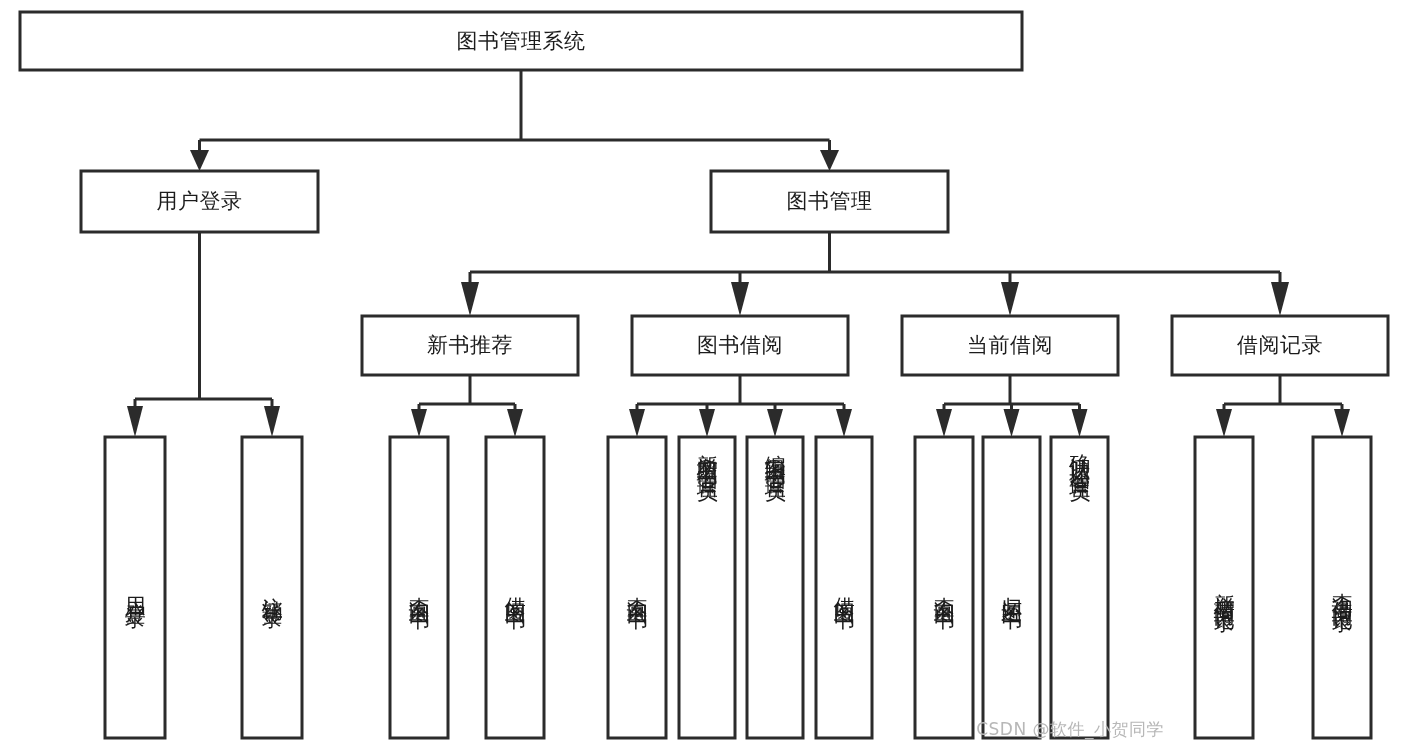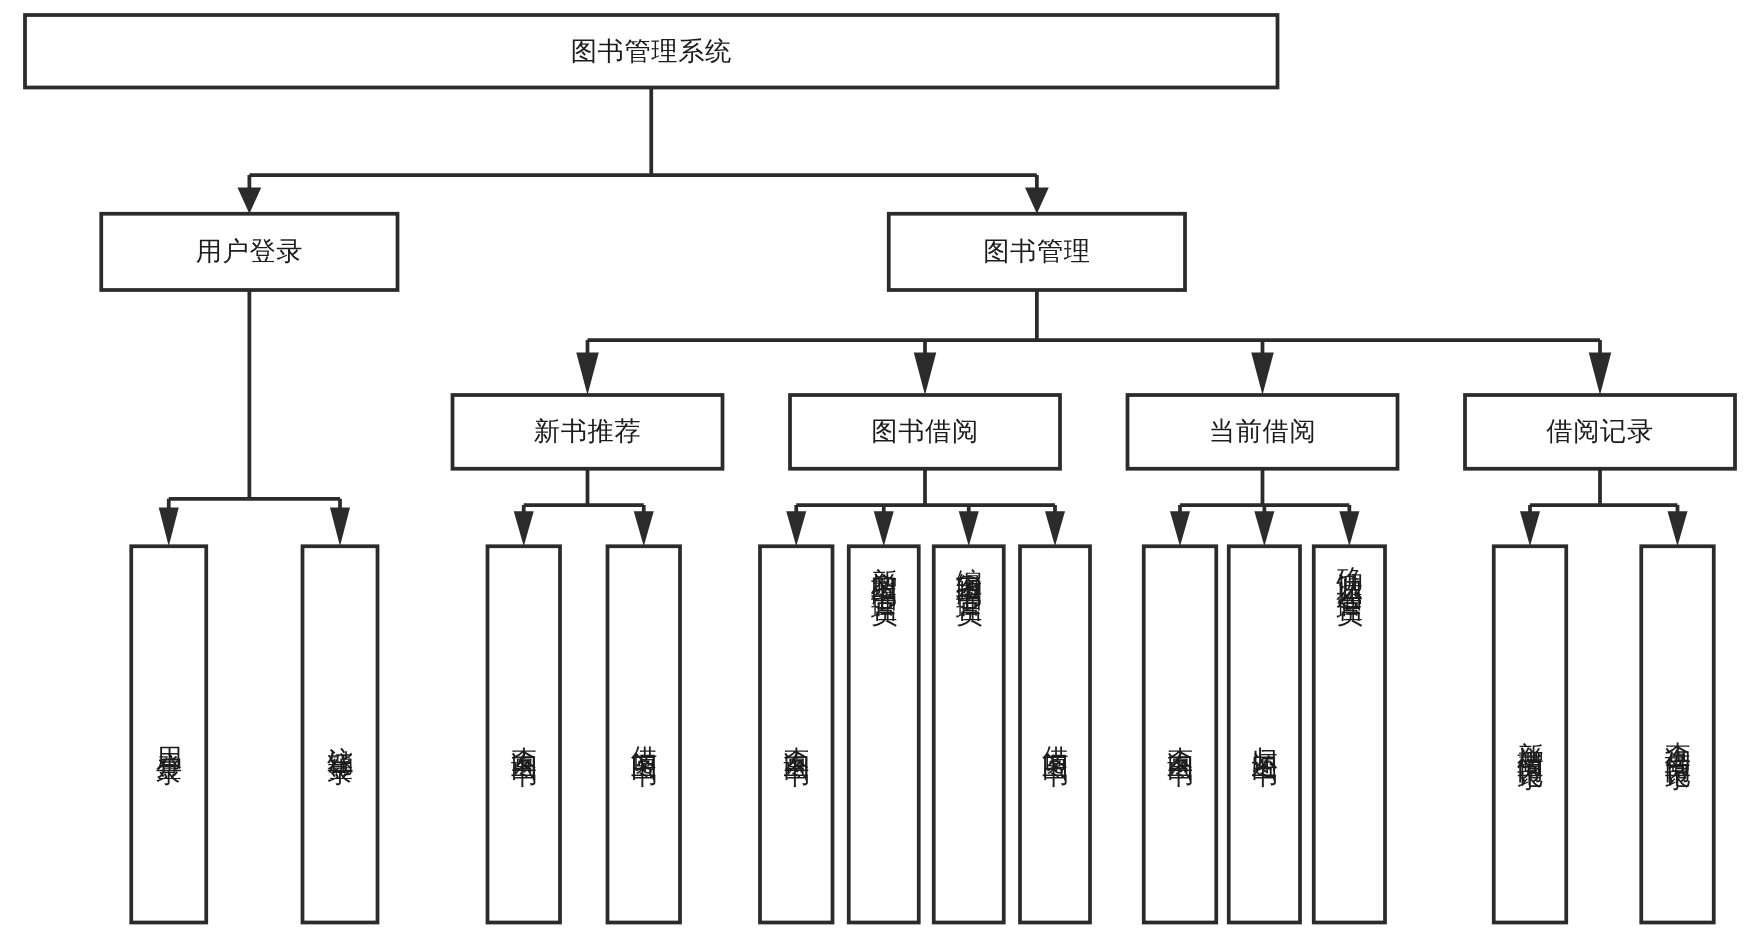--- a/index.html
+++ b/index.html
@@ -232,14 +232,15 @@
   <div class="node-label-v-wrap" style="left:1051px; top:437px; width:57px; height:301px; align-items:flex-start;">
     <span class="node-label-v">确认归还（管理员）</span>
   </div>
   <div class="node-label-v-wrap" style="left:1195px; top:437px; width:58px; height:301px;">
     <span class="node-label-v">新增借阅记录</span>
   </div>
   <div class="node-label-v-wrap" style="left:1313px; top:437px; width:58px; height:301px;">
     <span class="node-label-v">查询借阅记录</span>
   </div>
 
+  <div class="watermark">CSDN @软件_小贺同学</div>
 
 </div>
 
 </body></html>

